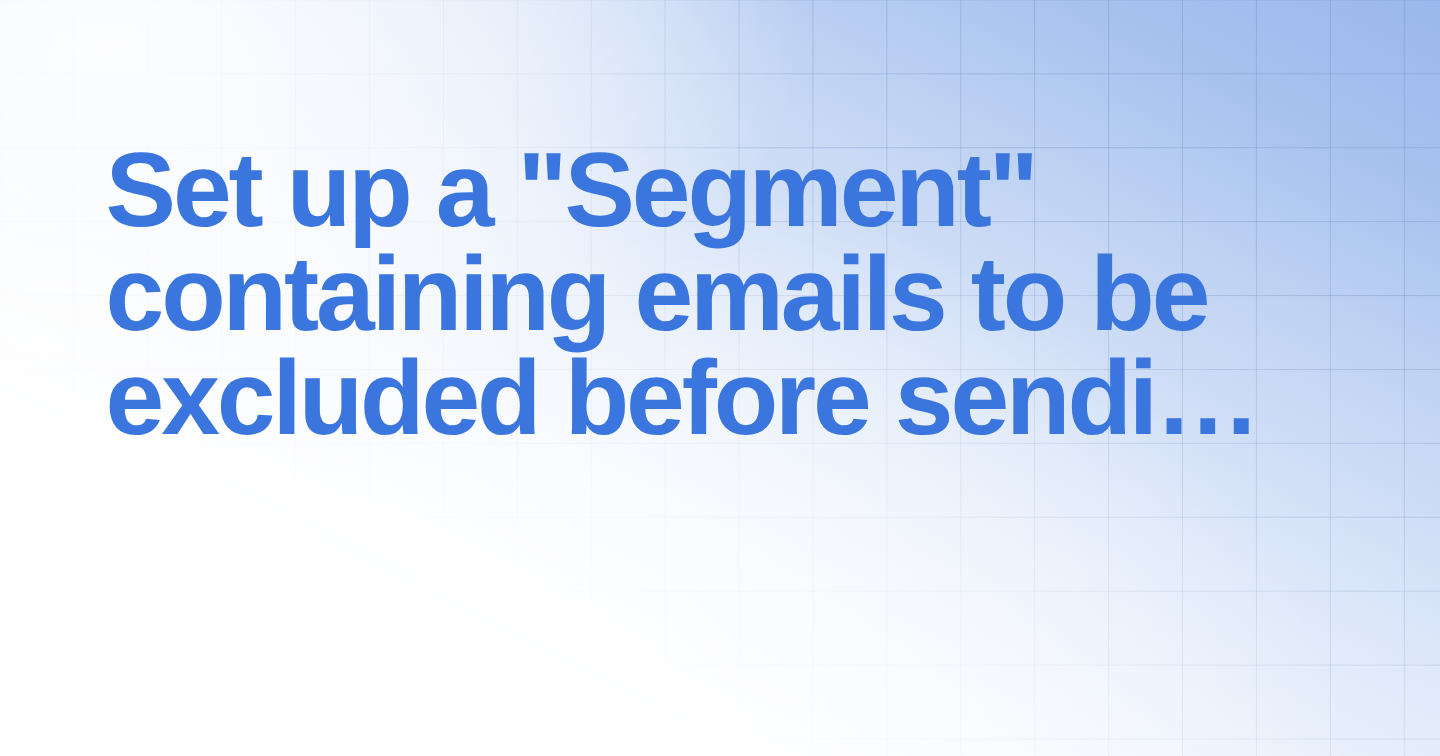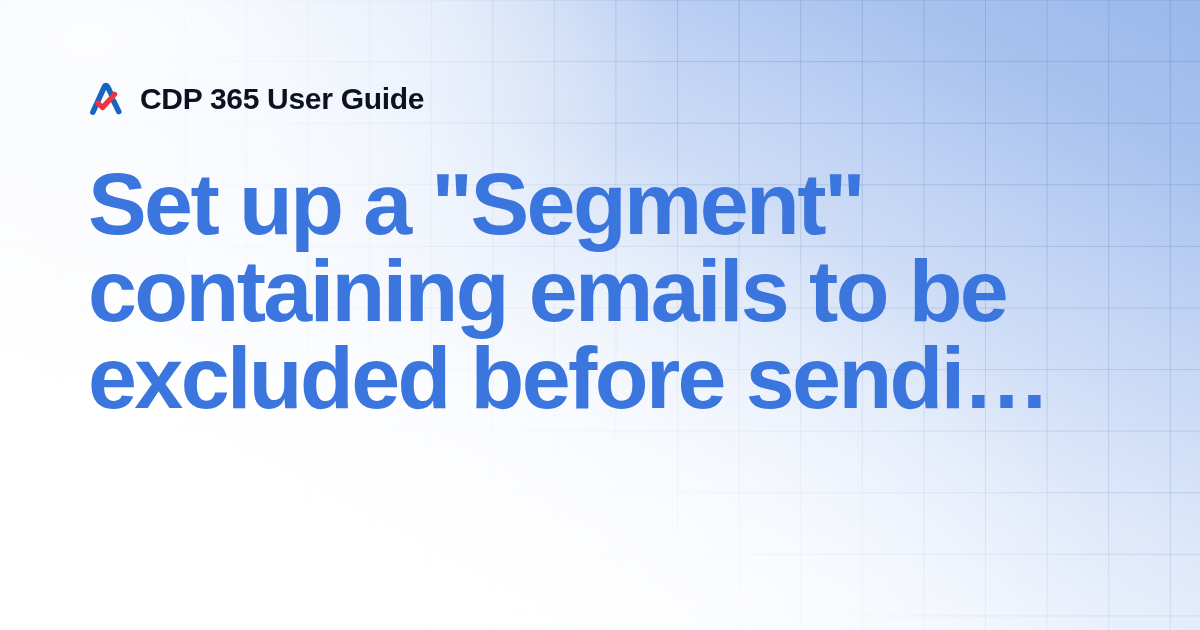--- a/index.html
+++ b/index.html
@@ -132,27 +132,17 @@
 
 <div class="card">
 
   <div class="bg-gradient"></div>
   <div class="bg-grid"></div>
   <div class="bg-glow"></div>
   <div class="bg-glow-2"></div>
 
   <div class="content">
 
-    <div class="brand">
-      <svg class="brand-logo" viewBox="0 0 48 48" aria-hidden="true">
-
-        <path d="M6.5 41.5 L21.5 8.5 Q23.8 3.8 26.6 8.6 L32.2 20.0" fill="none" stroke="#1665C0" stroke-width="7.4" stroke-linecap="round" stroke-linejoin="round"></path>
-        <path d="M34.0 26.4 L41.0 40.8" fill="none" stroke="#1665C0" stroke-width="7.4" stroke-linecap="round" stroke-linejoin="round"></path>
-
-        <path d="M13.2 29.4 L19.6 35.4 L35.4 17.6" fill="none" stroke="#EF3340" stroke-width="7.0" stroke-linecap="round" stroke-linejoin="round"></path>
-      </svg>
-      <div class="brand-title">CDP 365 User Guide</div>
-    </div>
 
     <h1 class="headline">Set up a "Segment" containing emails to be excluded before sendi…</h1>
 
   </div>
 </div>
 
 </body></html>

